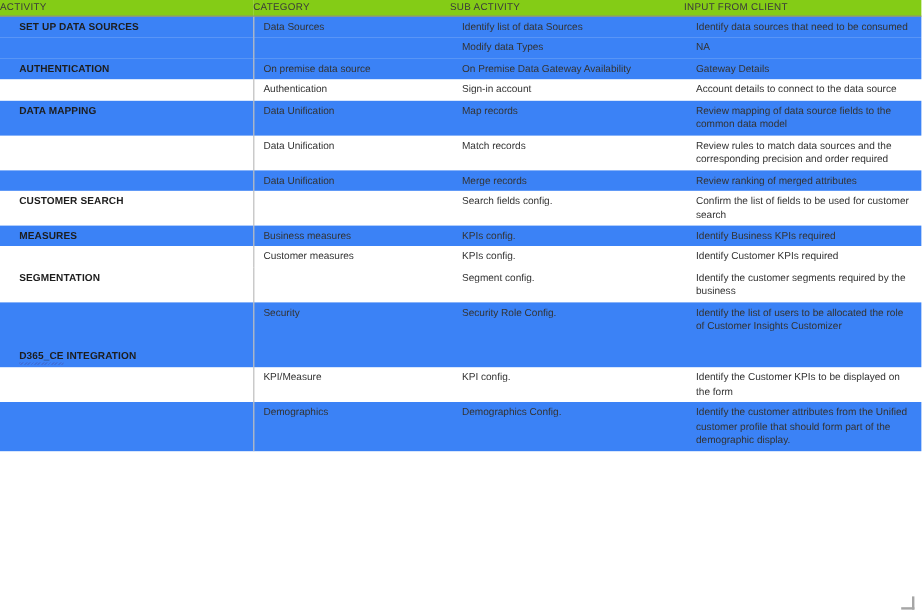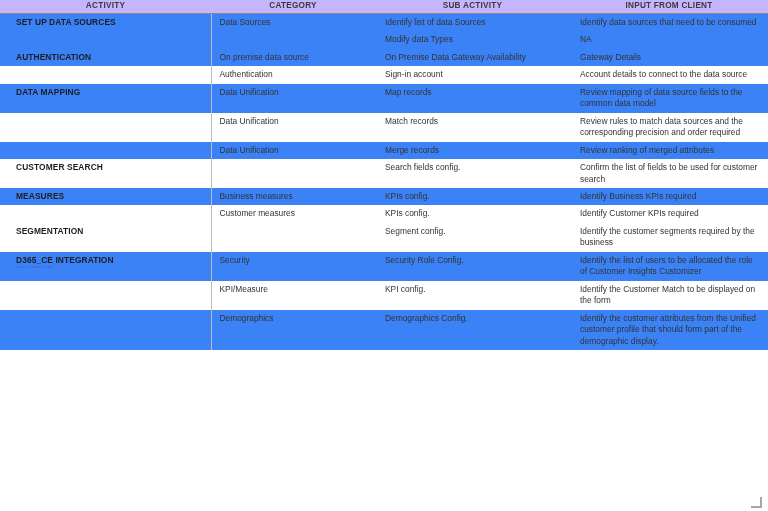--- a/index.html
+++ b/index.html
@@ -30,27 +30,27 @@
   }
 
   
   col.c-activity { width: 211px; }
   col.c-category { width: 164px; }
   col.c-sub      { width: 195px; }
   col.c-input    { width: 198px; }
 
   thead th {
     font-size: 8.2px;
-    font-weight: 700;
+    font-weight: 400;
     letter-spacing: 0.25px;
     color: #3a3a3a;
-    text-align: center;
+    text-align: left;
     padding: 1px 0 3px 0;
     vertical-align: bottom;
-    background: #c4b5fd;
+    background: #84cc16;
     height: 11px;
     box-sizing: border-box;
   }
   thead th .hlabel { display: block; }
 
   thead tr.header-row th { border-bottom: 1.1px solid #8a8a8a; }
 
   tbody td {
     font-size: 8.4px;
     line-height: 11.45px;
@@ -73,20 +73,21 @@
 
   
   td.col-activity { border-right: 1px solid #bdbdbd; }
   thead th.col-activity { border-right: none; }
 
   
   .squiggle {
     position: relative;
     display: inline-block;
     padding-bottom: 1px;
+    margin-top: 36px;
   }
   .squiggle::after {
     content: "";
     position: absolute;
     left: 0;
     right: 0;
     bottom: -1px;
     height: 2px;
     background:
       repeating-linear-gradient(
@@ -208,21 +209,21 @@
         <tr class="band">
           <td class="col-activity"><span class="squiggle">D365_CE</span><span> INTEGRATION</span></td>
           <td class="col-category">Security</td>
           <td class="col-sub">Security Role Config.</td>
           <td class="col-input">Identify the list of users to be allocated the role of Customer Insights Customizer</td>
         </tr>
         <tr>
           <td class="col-activity"></td>
           <td class="col-category">KPI/Measure</td>
           <td class="col-sub">KPI config.</td>
-          <td class="col-input">Identify the Customer Match to be displayed on the form</td>
+          <td class="col-input">Identify the Customer KPIs to be displayed on the form</td>
         </tr>
         <tr class="band">
           <td class="col-activity"></td>
           <td class="col-category">Demographics</td>
           <td class="col-sub">Demographics Config.</td>
           <td class="col-input">Identify the customer attributes from the Unified customer profile that should form part of the demographic display.</td>
         </tr>
       </tbody>
   </table>
 

